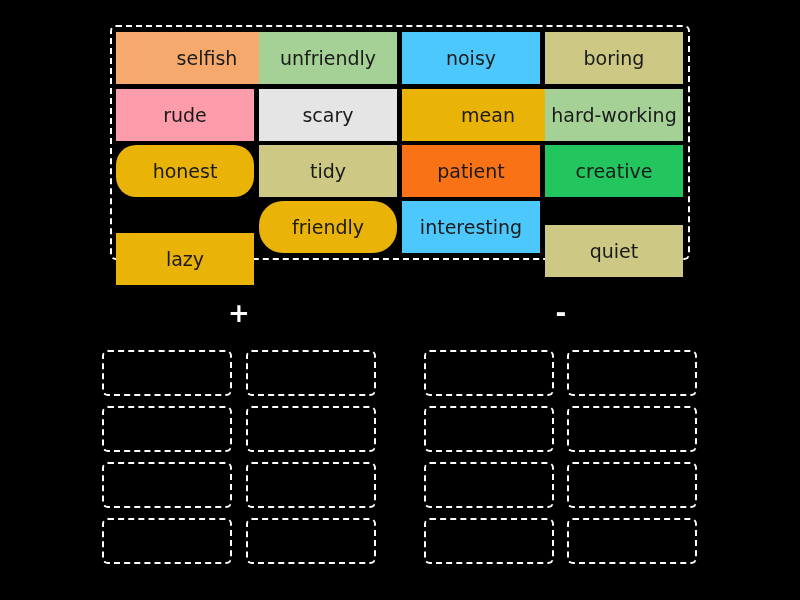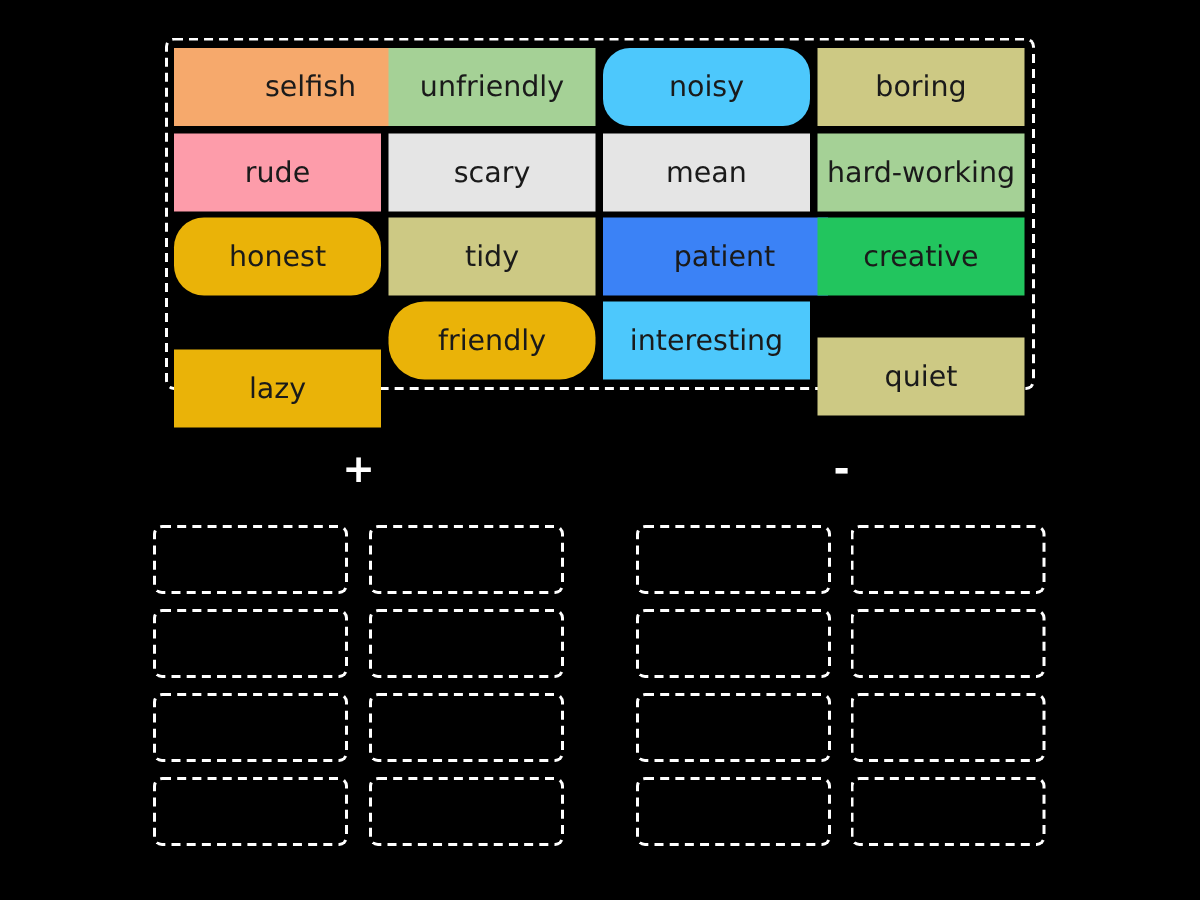--- a/index.html
+++ b/index.html
@@ -12,29 +12,29 @@
   .heading { position:absolute; color:#fff; font-size:26px; font-weight:bold; text-align:center; width:40px; }
   .zone { position:absolute; width:126px; height:42px; border:2px dashed #fff; border-radius:6px; }
 </style>
 </head>
 <body>
 
 <div class="bank"></div>
 <div id="tiles">
     <div class="tile" style="left: 116px; top: 32px; background: rgb(246, 169, 108); padding-left: 22px;">selfish</div>
     <div class="tile" style="left: 259px; top: 32px; background: rgb(165, 209, 150);">unfriendly</div>
-    <div class="tile" style="left: 402px; top: 32px; background: rgb(77, 200, 252); border-radius: 18px;">noisy</div>
+    <div class="tile" style="left: 402px; top: 32px; background: rgb(77, 200, 252);">noisy</div>
     <div class="tile" style="left: 545px; top: 32px; background: rgb(205, 201, 132);">boring</div>
     <div class="tile" style="left: 116px; top: 89px; background: rgb(253, 156, 170);">rude</div>
     <div class="tile" style="left: 259px; top: 89px; background: #e5e5e5;">scary</div>
-    <div class="tile" style="left: 402px; top: 89px; background: #e5e5e5;">mean</div>
+    <div class="tile" style="left: 402px; top: 89px; background: #eab308; padding-left: 17px;">mean</div>
     <div class="tile" style="left: 545px; top: 89px; background: rgb(165, 209, 150);">hard-working</div>
     <div class="tile" style="left: 116px; top: 145px; background: #eab308; border-radius: 20px;">honest</div>
     <div class="tile" style="left: 259px; top: 145px; background: rgb(205, 201, 132);">tidy</div>
-    <div class="tile" style="left: 402px; top: 145px; background: #3b82f6; padding-left: 12px;">patient</div>
+    <div class="tile" style="left: 402px; top: 145px; background: #f97316;">patient</div>
     <div class="tile" style="left: 545px; top: 145px; background: #22c55e;">creative</div>
     <div class="tile" style="left: 116px; top: 201px; background: #eab308; margin-top: 32px;">lazy</div>
     <div class="tile" style="left: 259px; top: 201px; background: #eab308; border-radius: 24px;">friendly</div>
     <div class="tile" style="left: 402px; top: 201px; background: rgb(77, 200, 252);">interesting</div>
     <div class="tile" style="left: 545px; top: 201px; background: rgb(205, 201, 132); margin-top: 24px;">quiet</div>
   </div>
 
 <div class="heading" style="left:219px;top:298px;">+</div>
 <div class="heading" style="left:541px;top:298px;">-</div>
 

